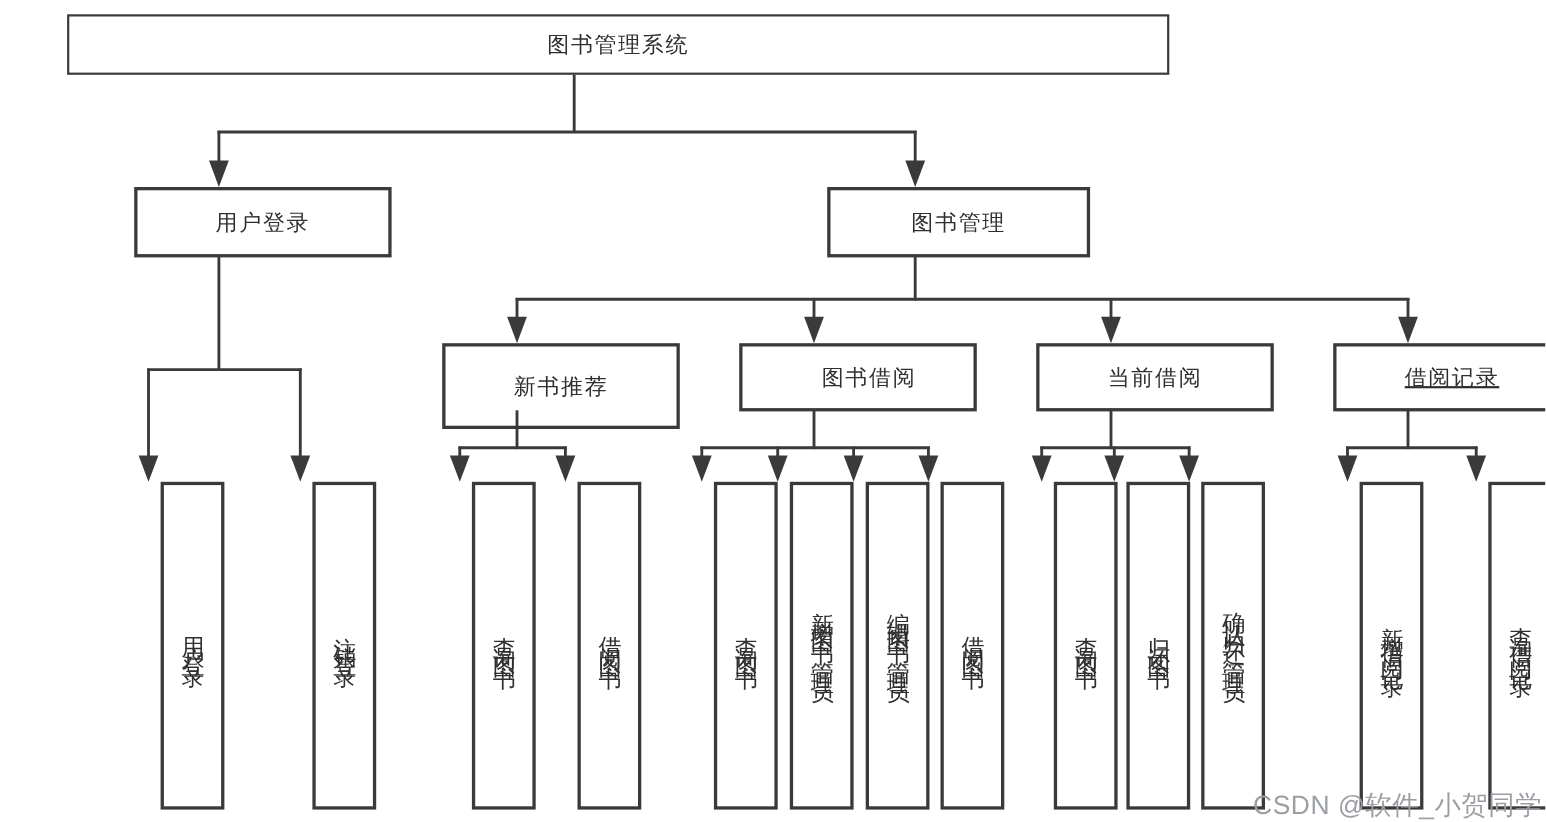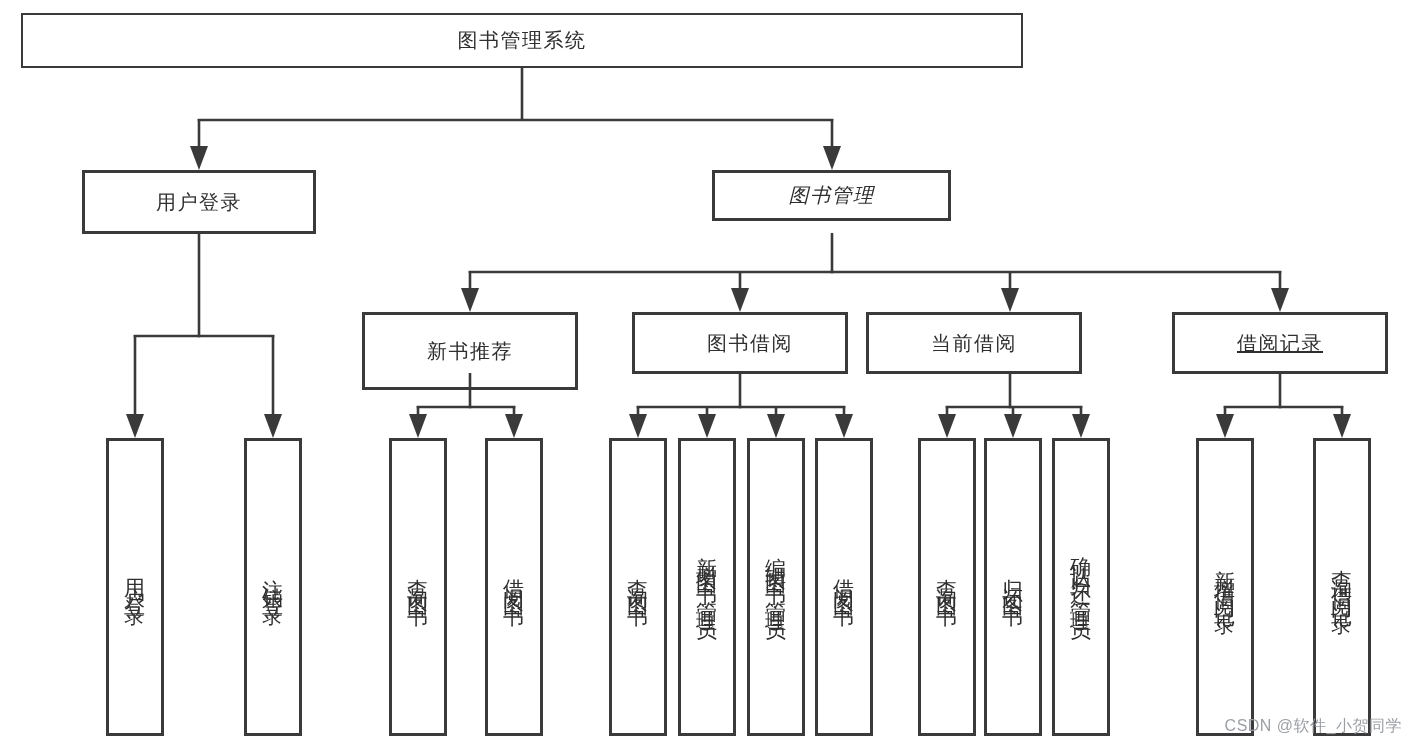--- a/index.html
+++ b/index.html
@@ -4,58 +4,59 @@
 <style>
   html,body { margin:0; padding:0; background:#ffffff; }
   .canvas {
     position:relative; width:1405px; height:747px; background:#ffffff;
     font-family:"Liberation Sans","DejaVu Sans",sans-serif; overflow:hidden;
   }
   .box {
     position:absolute; background:#ffffff; border:3px solid #3a3a3a;
     box-sizing:border-box; display:flex; align-items:center; justify-content:center;
     color:#2f2f2f;
+    margin-left:40px;
   }
   .hbox { font-size:20px; letter-spacing:1.5px; white-space:nowrap; }
   .root-box { border-width:2px; }
   .vbox span {
     display:block; writing-mode:vertical-lr; text-orientation:mixed;
     font-size:21px; letter-spacing:9px; line-height:1.1; margin-top:-14px;
   }
   svg.wires { position:absolute; left:0; top:0; pointer-events:none; }
   svg.wires line { stroke:#3a3a3a; stroke-width:2.6; }
   svg.wires polygon { fill:#3a3a3a; }
   .watermark {
-    position:absolute; top:716px; right:3px; font-size:16px;
+    position:absolute; top:716px; right:3px; font-size:24px;
     color:#9b9fa4; letter-spacing:0.5px; white-space:nowrap; z-index:5;
   }
 </style>
 </head>
 <body>
 
 <div class="canvas">
 
   <div class="box hbox root-box" style="left:21px; top:13px; width:1002px; height:55px;">
     <span>图书管理系统</span>
   </div>
 
   <div class="box hbox" style="left:82px; top:170px; width:234px; height:64px;">
     <span>用户登录</span>
   </div>
-  <div class="box hbox" style="left:712px; top:170px; width:239px; height:51px;font-style:italic;">
+  <div class="box hbox" style="left:712px; top:170px; width:239px; height:64px;">
     <span>图书管理</span>
   </div>
 
   <div class="box hbox" style="left:362px; top:312px; width:216px; height:78px;">
     <span>新书推荐</span>
   </div>
   <div class="box hbox" style="left:632px; top:312px; width:216px; height:62px;padding-left:20px;">
     <span>图书借阅</span>
   </div>
-  <div class="box hbox" style="left:866px; top:312px; width:216px; height:62px;text-align:right;">
+  <div class="box hbox" style="left:902px; top:312px; width:216px; height:62px;text-align:right;">
     <span>当前借阅</span>
   </div>
   <div class="box hbox" style="left:1172px; top:312px; width:216px; height:62px;text-decoration:underline;">
     <span>借阅记录</span>
   </div>
 
   <div class="box vbox" style="left:106px; top:438px; width:58px; height:298px;">
     <span>用户登录</span>
   </div>
   <div class="box vbox" style="left:244px; top:438px; width:58px; height:298px;">

